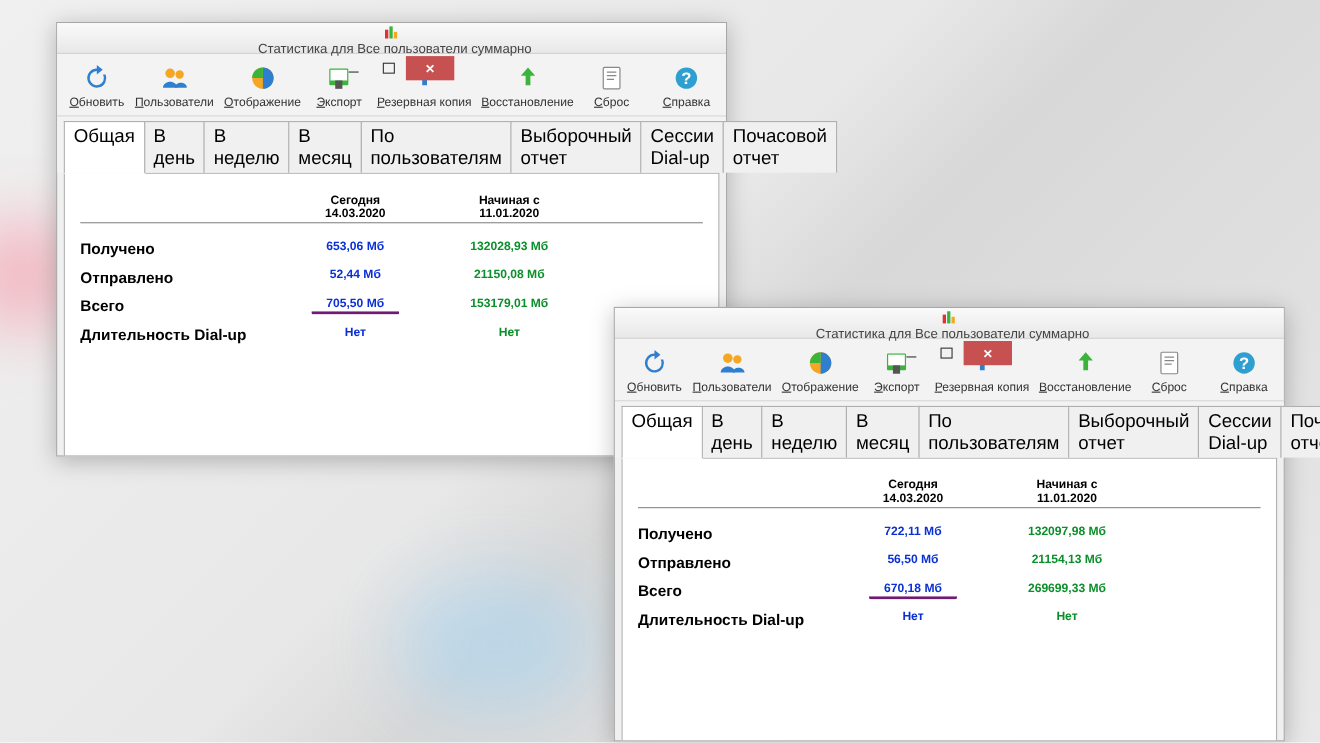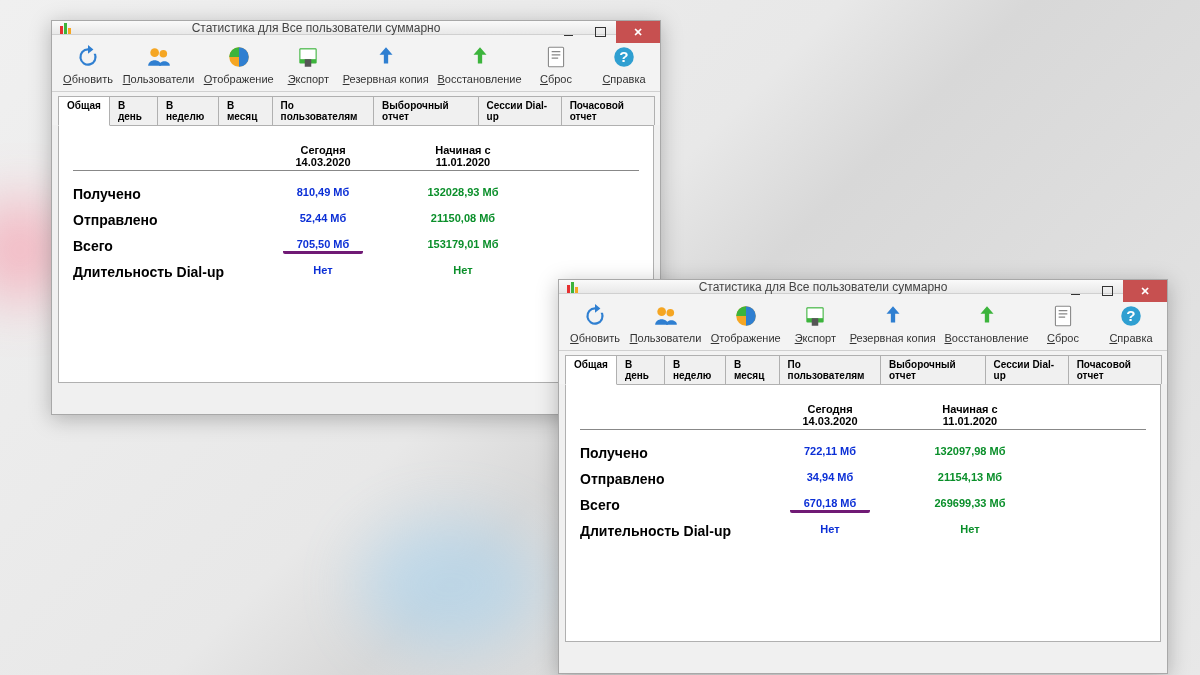--- a/index.html
+++ b/index.html
@@ -13,27 +13,28 @@
     overflow: hidden;
   }
   .blur { position:absolute; border-radius:50%; filter: blur(30px); opacity:0.35; }
   .window {
     position: absolute;
     background: #f0f0f0;
     border: 1px solid #a8a8a8;
     box-shadow: 0 4px 20px rgba(0,0,0,0.25);
   }
   .titlebar {
-    height: 14px;
+    height: 28px;
     background: linear-gradient(#fafafa, #e8e8e8);
     display: flex;
     align-items: center;
     padding-left: 6px;
     border-bottom: 1px solid #d0d0d0;
     position: relative;
+    flex-direction: column;
   }
   .titlebar-icon {
     width: 16px; height: 16px; margin-right: 6px;
   }
   .titlebar-title {
     flex: 1;
     text-align: center;
     color: #444;
     font-size: 12px;
   }
@@ -79,28 +80,27 @@
   .tool-label { font-size: 11px; color: #333; margin-top: 2px; white-space: nowrap;}
   .tool-label u { text-decoration: underline; }
   .tab-strip {
     display: flex;
     padding: 4px 6px 0 6px;
     background: #f3f3f3;
     gap: 0;
   }
   .tab {
     padding: 3px 8px;
-    font-size: 10px;
+    font-size: 17px;
     border: 1px solid #b0b0b0;
     border-bottom: none;
     background: #f0f0f0;
     cursor: pointer;
     position: relative;
     margin-right: -1px;
-    font-weight: bold;
   }
   .tab.active {
     background: #fff;
     z-index: 2;
     border-bottom: 1px solid #fff;
     margin-bottom: -1px;
   }
   .content-panel {
     margin: 0 6px 6px 6px;
     border: 1px solid #b0b0b0;
@@ -249,21 +249,21 @@
     </div>
     <div class="content-panel">
     <div class="stats-grid">
       <div class="stats-head">
         <div></div>
         <div>Сегодня<span>14.03.2020</span></div>
         <div>Начиная с<span>11.01.2020</span></div>
       </div>
         <div class="stats-row">
       <div class="lbl">Получено</div>
-      <div class="val today-val">810,49 Мб</div>
+      <div class="val today-val">653,06 Мб</div>
       <div class="val since-val">132028,93 Мб</div>
     </div>
         <div class="stats-row">
       <div class="lbl">Отправлено</div>
       <div class="val today-val">52,44 Мб</div>
       <div class="val since-val">21150,08 Мб</div>
     </div>
         <div class="stats-row">
       <div class="lbl">Всего</div>
       <div class="val today-val"><span class="underline-red">705,50 Мб</span></div>
@@ -387,21 +387,21 @@
         <div>Сегодня<span>14.03.2020</span></div>
         <div>Начиная с<span>11.01.2020</span></div>
       </div>
         <div class="stats-row">
       <div class="lbl">Получено</div>
       <div class="val today-val">722,11 Мб</div>
       <div class="val since-val">132097,98 Мб</div>
     </div>
         <div class="stats-row">
       <div class="lbl">Отправлено</div>
-      <div class="val today-val">34,94 Мб</div>
+      <div class="val today-val">56,50 Мб</div>
       <div class="val since-val">21154,13 Мб</div>
     </div>
         <div class="stats-row">
       <div class="lbl">Всего</div>
       <div class="val today-val"><span class="underline-red">670,18 Мб</span></div>
       <div class="val since-val">269699,33 Мб</div>
     </div>
         <div class="stats-row">
       <div class="lbl">Длительность Dial-up</div>
       <div class="val today-val">Нет</div>

